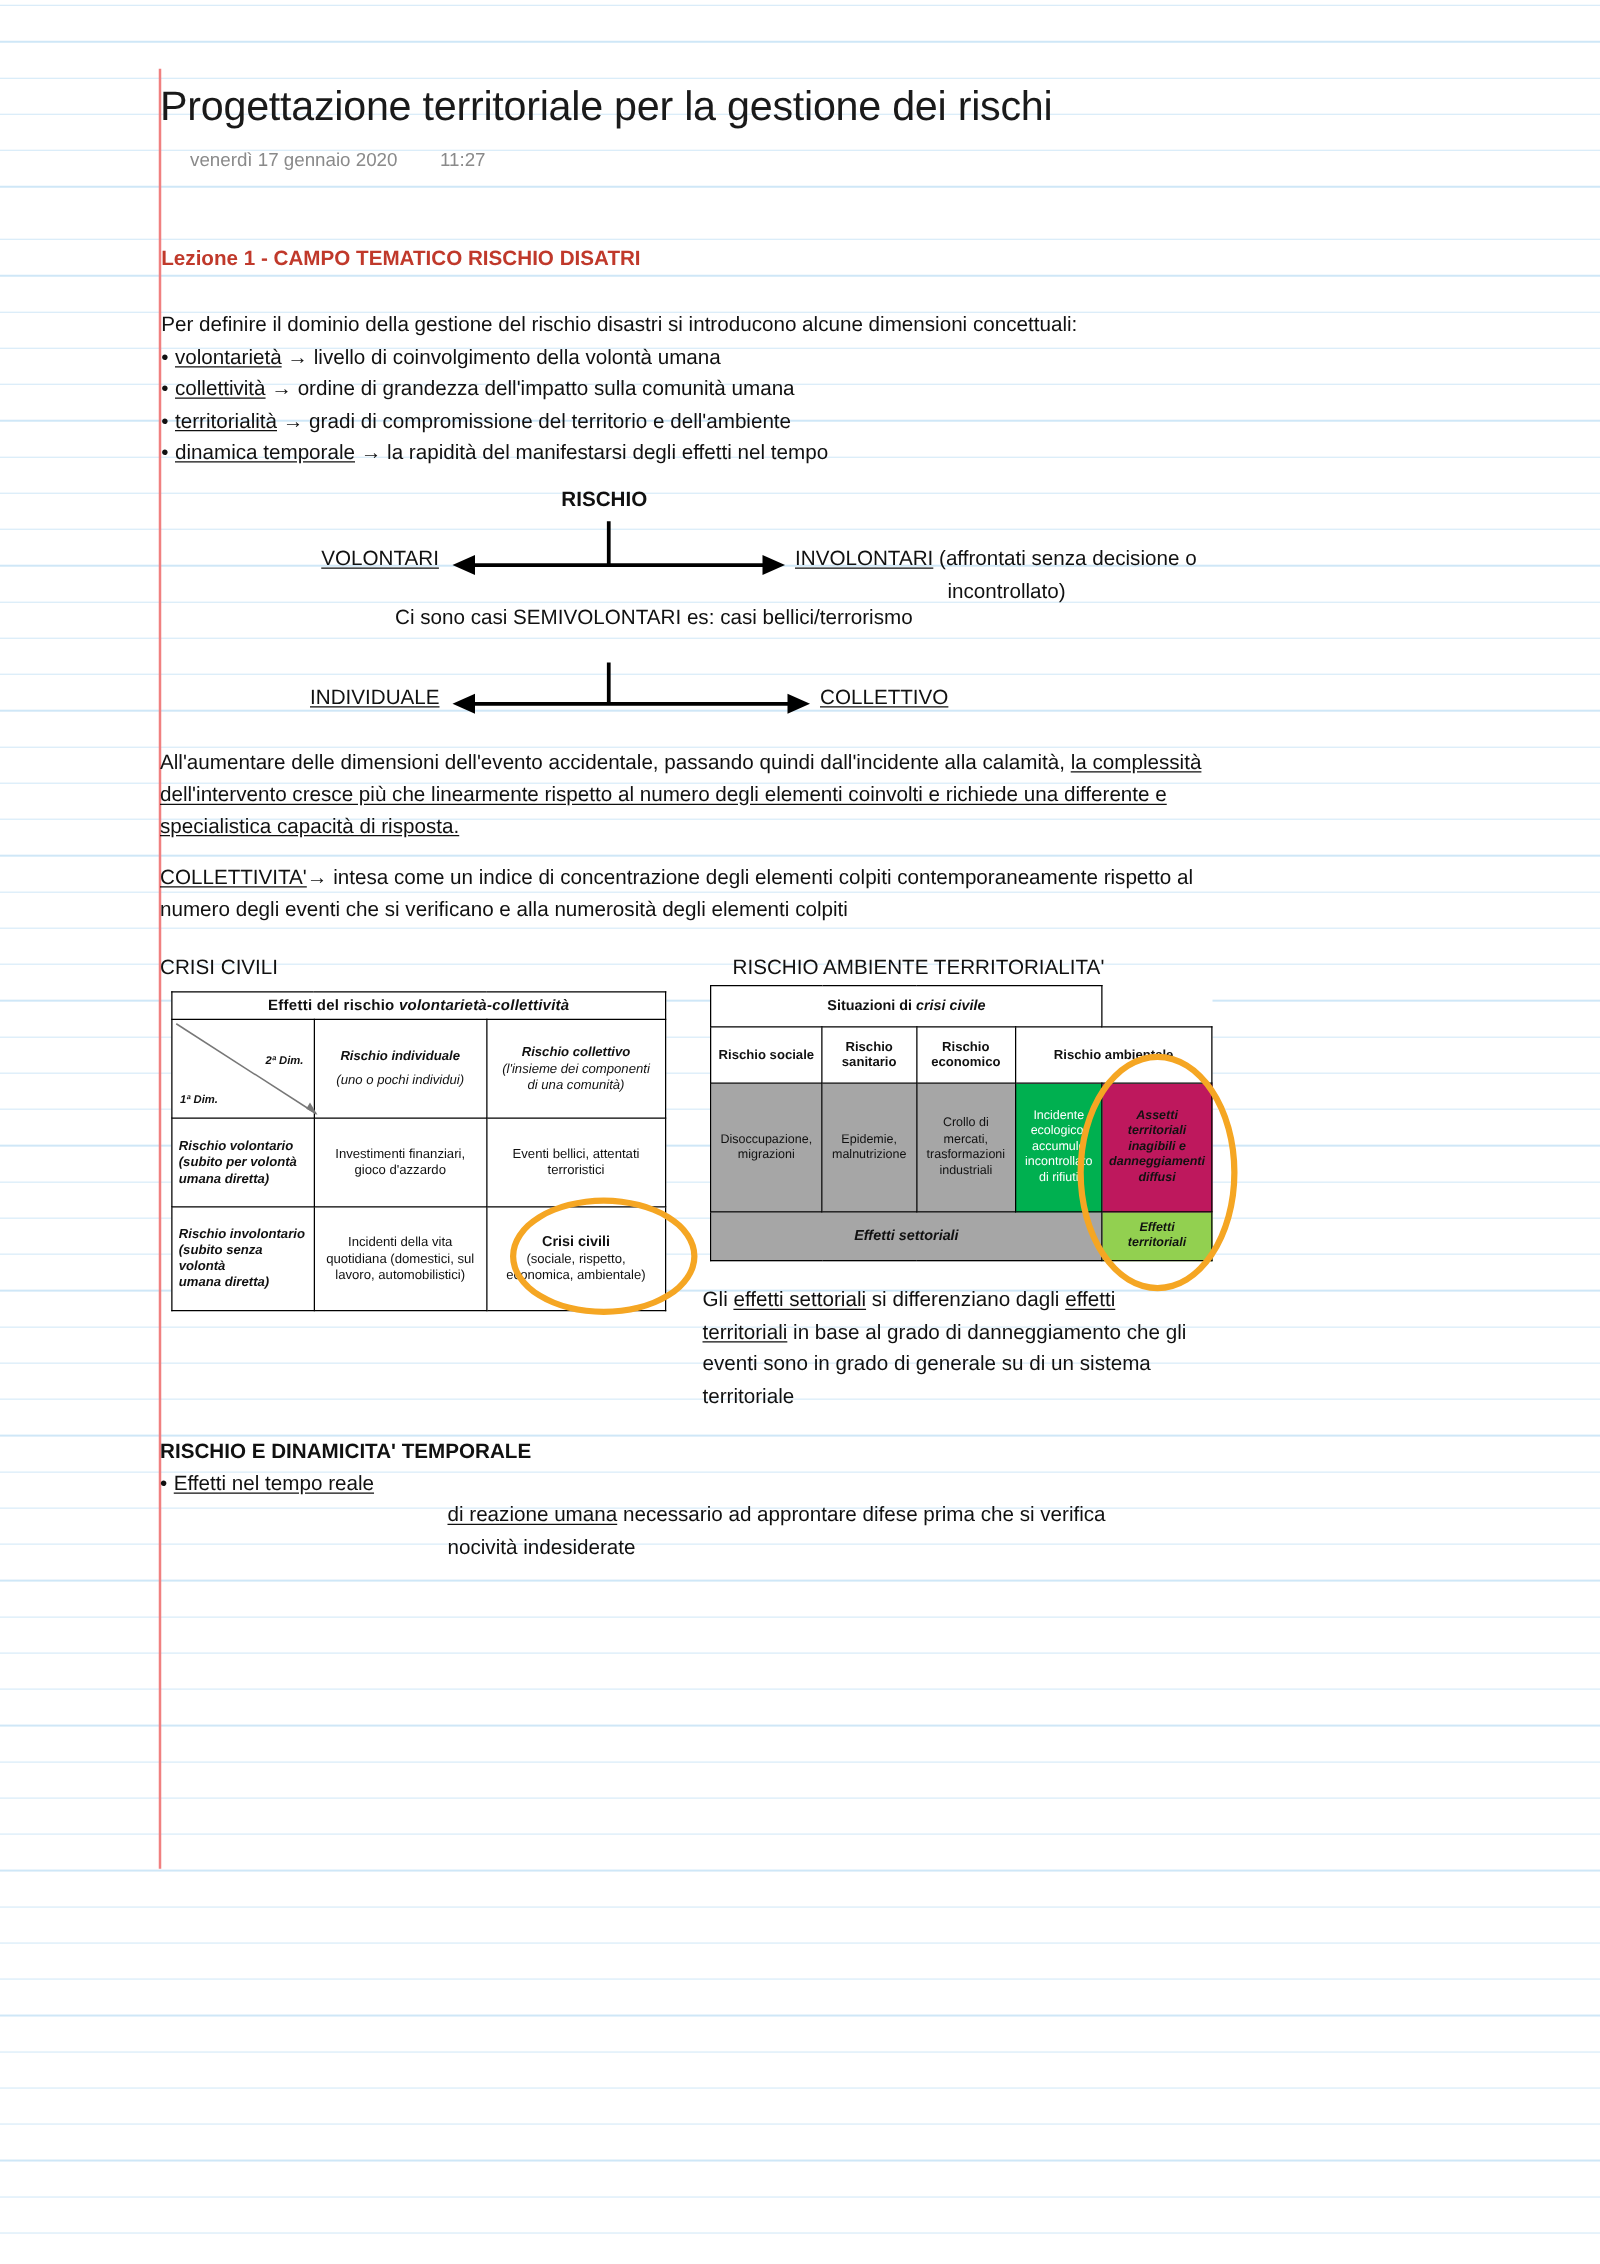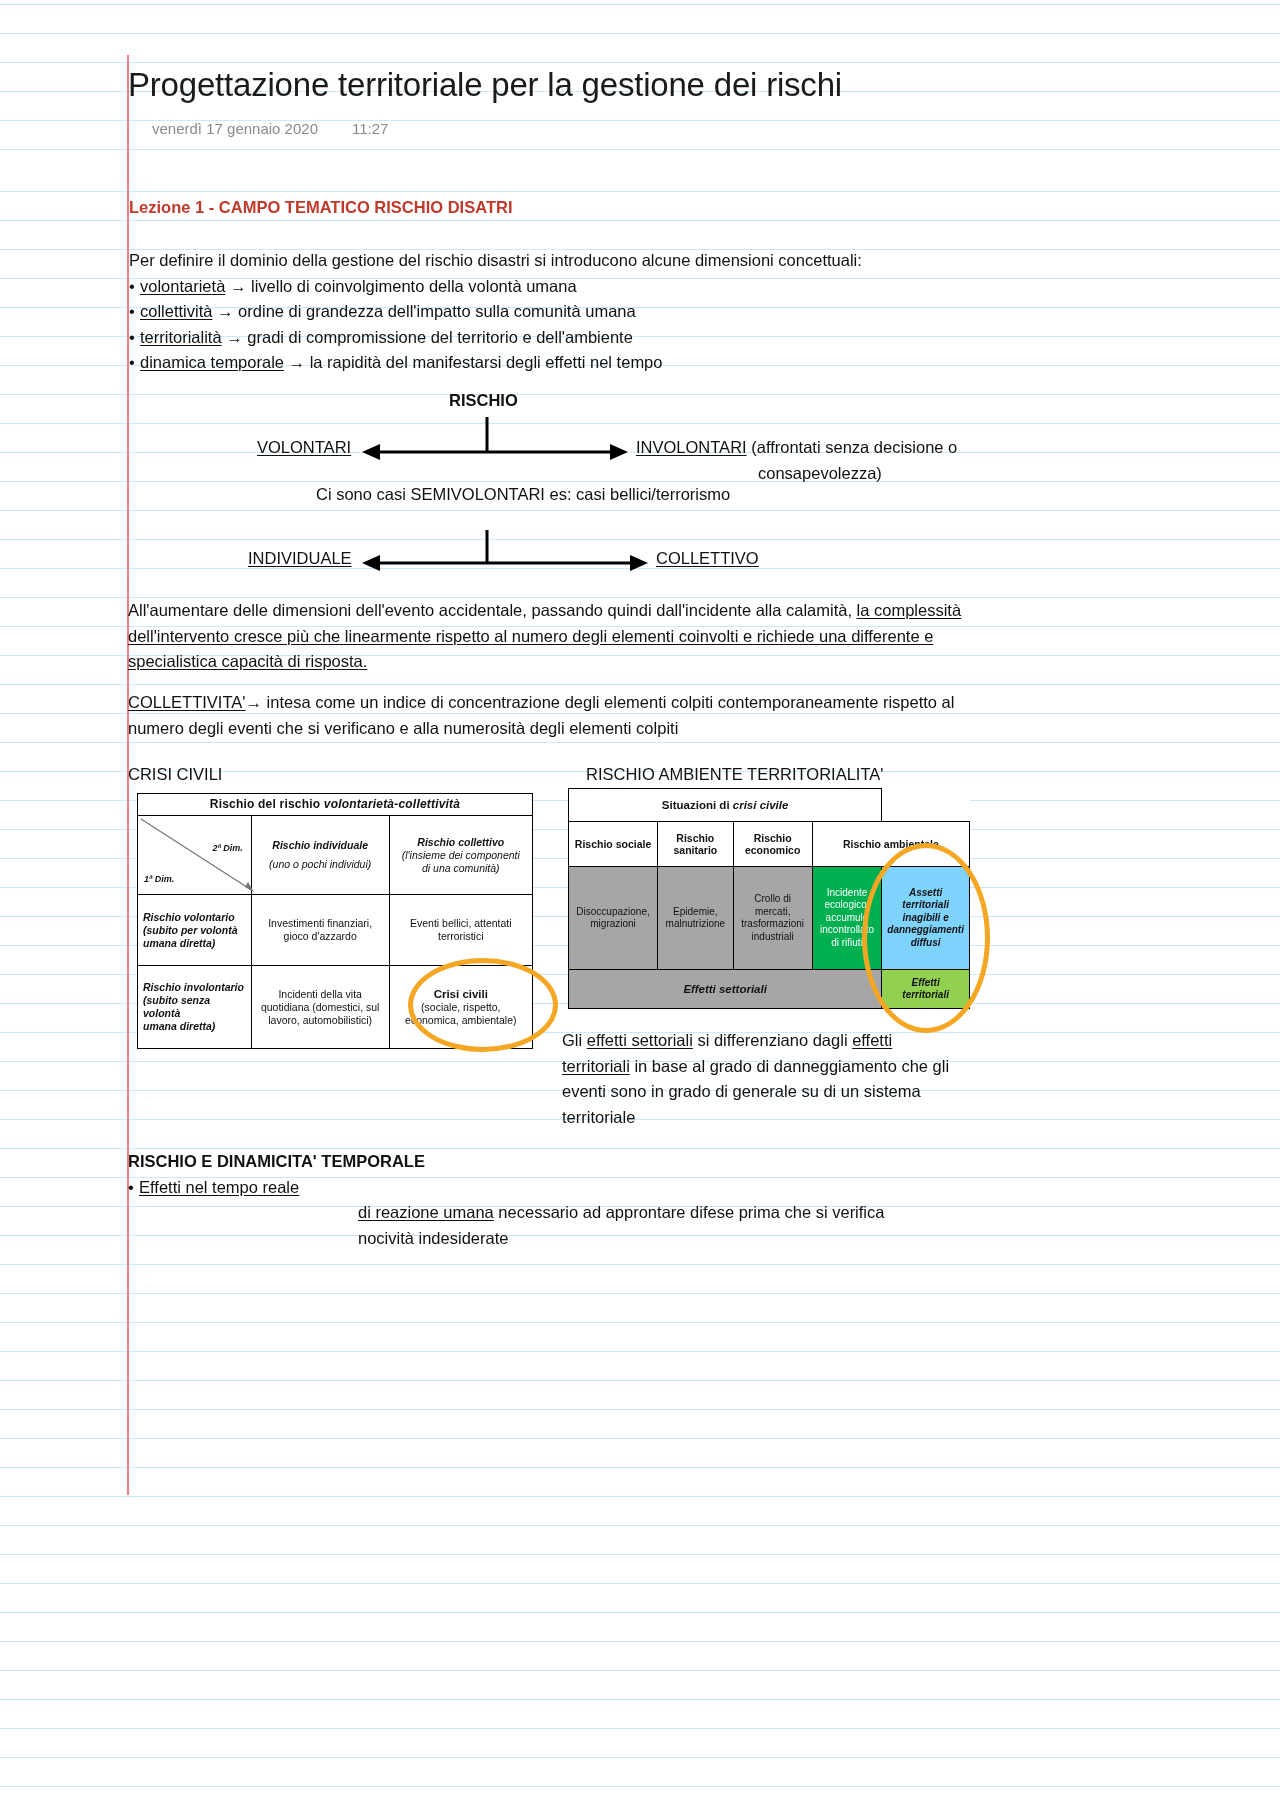--- a/index.html
+++ b/index.html
@@ -80,21 +80,21 @@
   #tbl-crisi .d1{position:absolute;left:6px;bottom:8px;font-style:italic;font-size:9px;font-weight:bold;}
   #tbl-crisi .d2{position:absolute;right:8px;top:26px;font-style:italic;font-size:9px;font-weight:bold;}
 
   
   #tbl-amb{width:402px;padding-left:48px;}
   #tbl-amb td{font-size:10px;line-height:12.5px;}
   #tbl-amb .hdr{font-weight:bold;font-size:11.5px;}
   #tbl-amb .colh{font-weight:bold;font-size:10.5px;}
   #tbl-amb .grey{background:#a6a6a6;}
   #tbl-amb .green{background:#00b050;}
-  #tbl-amb .lgreen{background:#7dd3fc;font-style:italic;font-weight:bold;}
+  #tbl-amb .lgreen{background:#be185d;font-style:italic;font-weight:bold;}
   #tbl-amb .effs{background:#a6a6a6;font-style:italic;font-weight:bold;font-size:11.5px;}
   #tbl-amb .efft{background:#92d050;font-style:italic;font-weight:bold;font-size:10px;margin-left:12px;}
 
   .circle{
     position:absolute;border:5px solid #f5a623;border-radius:50%;
     pointer-events:none;
   }
 
   .caption{position:absolute;font-size:16.5px;color:#111;white-space:nowrap;}
 </style>
@@ -125,21 +125,21 @@
 
   <svg class="arrowsvg" style="left:360px;top:415px;" width="270" height="50" viewBox="0 0 270 50">
     <line x1="127" y1="2" x2="127" y2="37" stroke="#000" stroke-width="3"></line>
     <line x1="15" y1="37" x2="256" y2="37" stroke="#000" stroke-width="3"></line>
     <polygon points="2,37 20,29 20,45" fill="#000"></polygon>
     <polygon points="268,37 250,29 250,45" fill="#000"></polygon>
   </svg>
 
   <div class="lbl u" style="left:257px;top:438px;">VOLONTARI</div>
   <div class="lbl" style="left:636px;top:438px;"><span class="u">INVOLONTARI</span><span> (affrontati senza decisione o</span></div>
-  <div class="lbl" style="left:758px;top:464px;">consapevolezza)</div>
+  <div class="lbl" style="left:758px;top:464px;">incontrollato)</div>
 
   <div class="lbl" style="left:316px;top:485px;">Ci sono casi SEMIVOLONTARI es: casi bellici/terrorismo</div>
 
   <svg class="arrowsvg" style="left:360px;top:528px;" width="290" height="48" viewBox="0 0 290 48">
     <line x1="127" y1="2" x2="127" y2="35" stroke="#000" stroke-width="3"></line>
     <line x1="15" y1="35" x2="276" y2="35" stroke="#000" stroke-width="3"></line>
     <polygon points="2,35 20,27 20,43" fill="#000"></polygon>
     <polygon points="288,35 270,27 270,43" fill="#000"></polygon>
   </svg>
 
@@ -156,21 +156,21 @@
     <div><span class="u">COLLETTIVITA'</span><span>→ intesa come un indice di concentrazione degli elementi colpiti contemporaneamente rispetto al</span></div>
     <div>numero degli eventi che si verificano e alla numerosità degli elementi colpiti</div>
   </div>
 
   <div class="caption" style="left:128px;top:765px;">CRISI CIVILI</div>
 
   <div class="tblwrap" style="left:137px;top:793px;">
     <table class="note" id="tbl-crisi">
       <tbody>
           <tr>
-        <td class="hdr" colspan="3"><span>Rischio del rischio </span><span style="font-style:italic;">volontarietà-collettività</span></td>
+        <td class="hdr" colspan="3"><span>Effetti del rischio </span><span style="font-style:italic;">volontarietà-collettività</span></td>
       </tr>
       <tr>
         <td style="width:118px;padding:0;">
           <div class="diag">
             <svg width="118" height="78" style="position:absolute;left:0;top:0;">
               <line x1="3" y1="3" x2="115" y2="75" stroke="#777" stroke-width="1.2"></line>
               <polygon points="116,76 107,71 110,66" fill="#777"></polygon>
             </svg>
             <span class="d1">1ª Dim.</span>
             <span class="d2">2ª Dim.</span>

